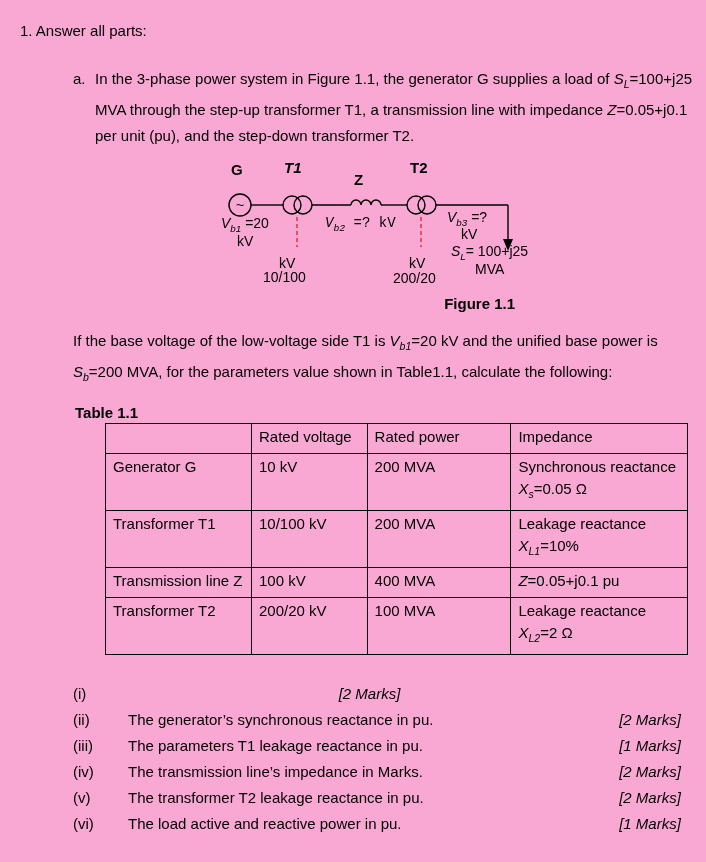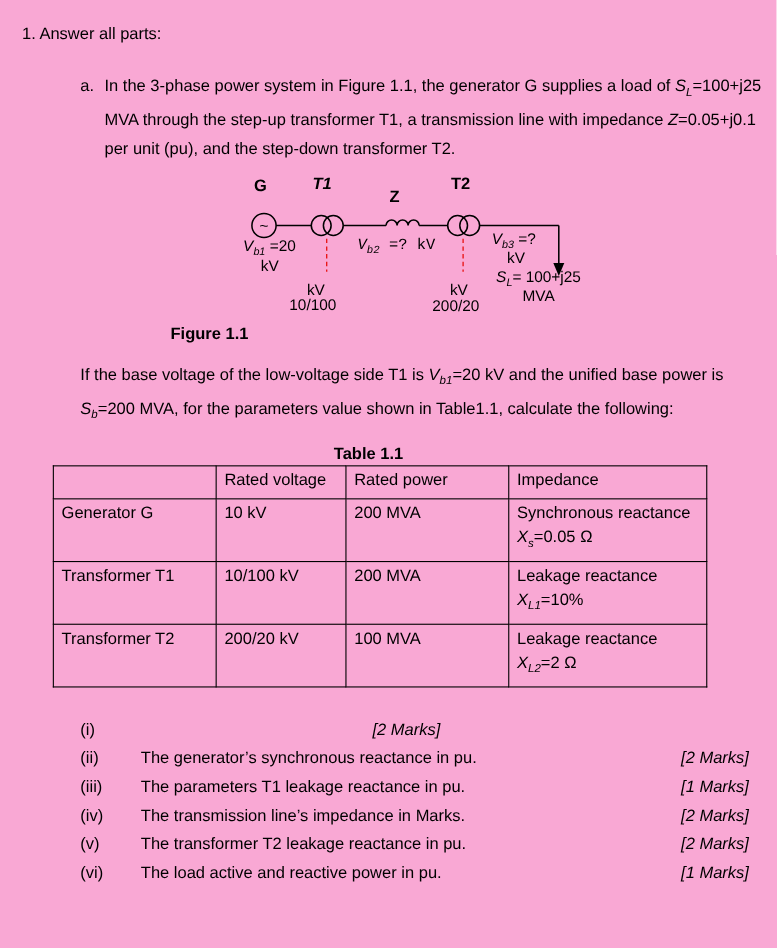--- a/index.html
+++ b/index.html
@@ -14,24 +14,24 @@
   .title { margin: 4px 0 0 0; }
   .part {
     display: grid; grid-template-columns: 22px 1fr;
     margin: 27px 0 0 53px; width: 622px; line-height: 26px;
   }
   .figure-wrap { margin-top: 8px; }
   .circuit { position: relative; width: 440px; height: 132px; margin-left: 135px; }
   .circuit svg { position: absolute; left: 0; top: 10px; }
   .comp-lbl { position: absolute; font-weight: bold; font-size: 15px; }
   .ann { position: absolute; font-size: 14px; white-space: nowrap; }
-  .fig-caption { font-weight: bold; width: 360px; margin: 6px 0 0 135px; text-align: left; }
+  .fig-caption { font-weight: bold; width: 360px; margin: 6px 0 0 135px; text-align: right; }
   .para { margin: 16px 0 0 53px; width: 612px; line-height: 26px; }
-  .tbl-caption { font-weight: bold; width: 520px; margin: 14px 0 2px 55px; text-align: center; }
-  table.data { border-collapse: collapse; margin-left: 28px; table-layout: fixed; }
+  .tbl-caption { font-weight: bold; width: 520px; margin: 14px 0 2px 55px; text-align: left; }
+  table.data { border-collapse: collapse; margin-left: 85px; table-layout: fixed; }
   .data th, .data td {
     border: 1px solid #000; font-weight: normal; text-align: left;
     vertical-align: top; padding: 2px 7px 5px 7px; font-size: 15px; line-height: 22px;
   }
   .questions { margin: 26px 0 0 53px; width: 616px; }
   .q-row { display: grid; grid-template-columns: 55px 1fr 78px; line-height: 26px; }
   .q-marks { text-align: center; font-style: italic; align-self: end; white-space: nowrap; }
   sub { font-size: 0.7em; font-style: italic; }
   i { font-style: italic; }
   .wire  { stroke: #000; stroke-width: 1.4; fill: none; }
@@ -120,20 +120,29 @@
     <tr>
       <td>Transformer T1</td>
       <td>10/100 kV</td>
       <td>200 MVA</td>
       <td>
         <div>Leakage reactance</div>
         <div><i>X</i><sub>L1</sub>=10%</div>
       </td>
     </tr>
     <tr>
+      <td>Transmission line Z</td>
+      <td>100 kV</td>
+      <td>400 MVA</td>
+      <td>
+        <div><i>Z</i>=0.05+j0.1 pu</div>
+        <div></div>
+      </td>
+    </tr>
+    <tr>
       <td>Transformer T2</td>
       <td>200/20 kV</td>
       <td>100 MVA</td>
       <td>
         <div>Leakage reactance</div>
         <div><i>X</i><sub>L2</sub>=2 Ω</div>
       </td>
     </tr>
   </tbody>
     </table>

